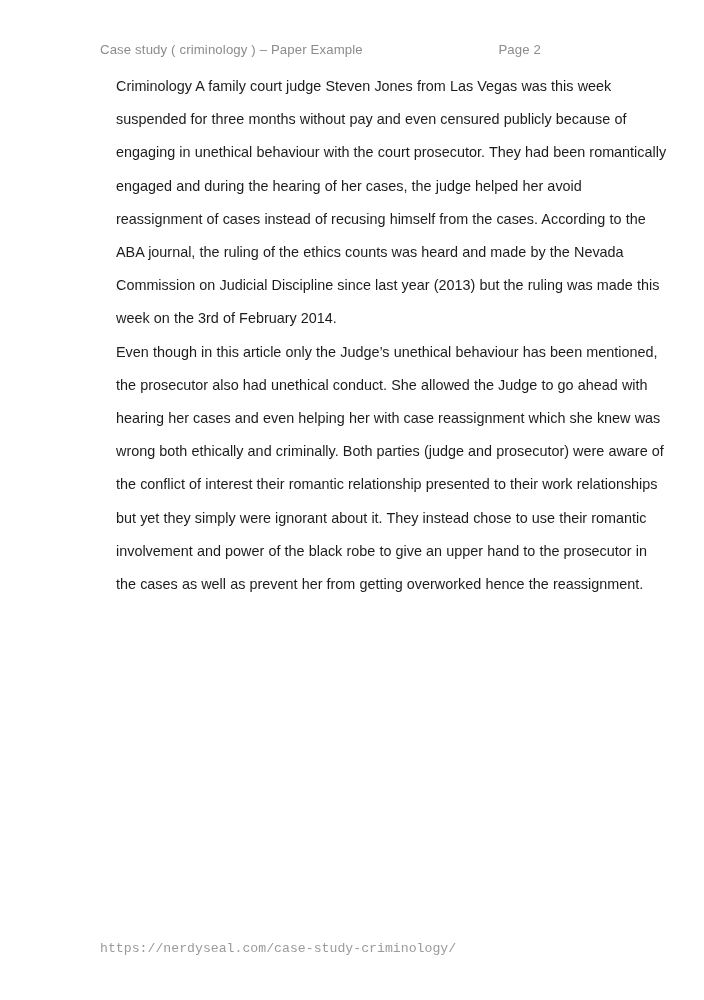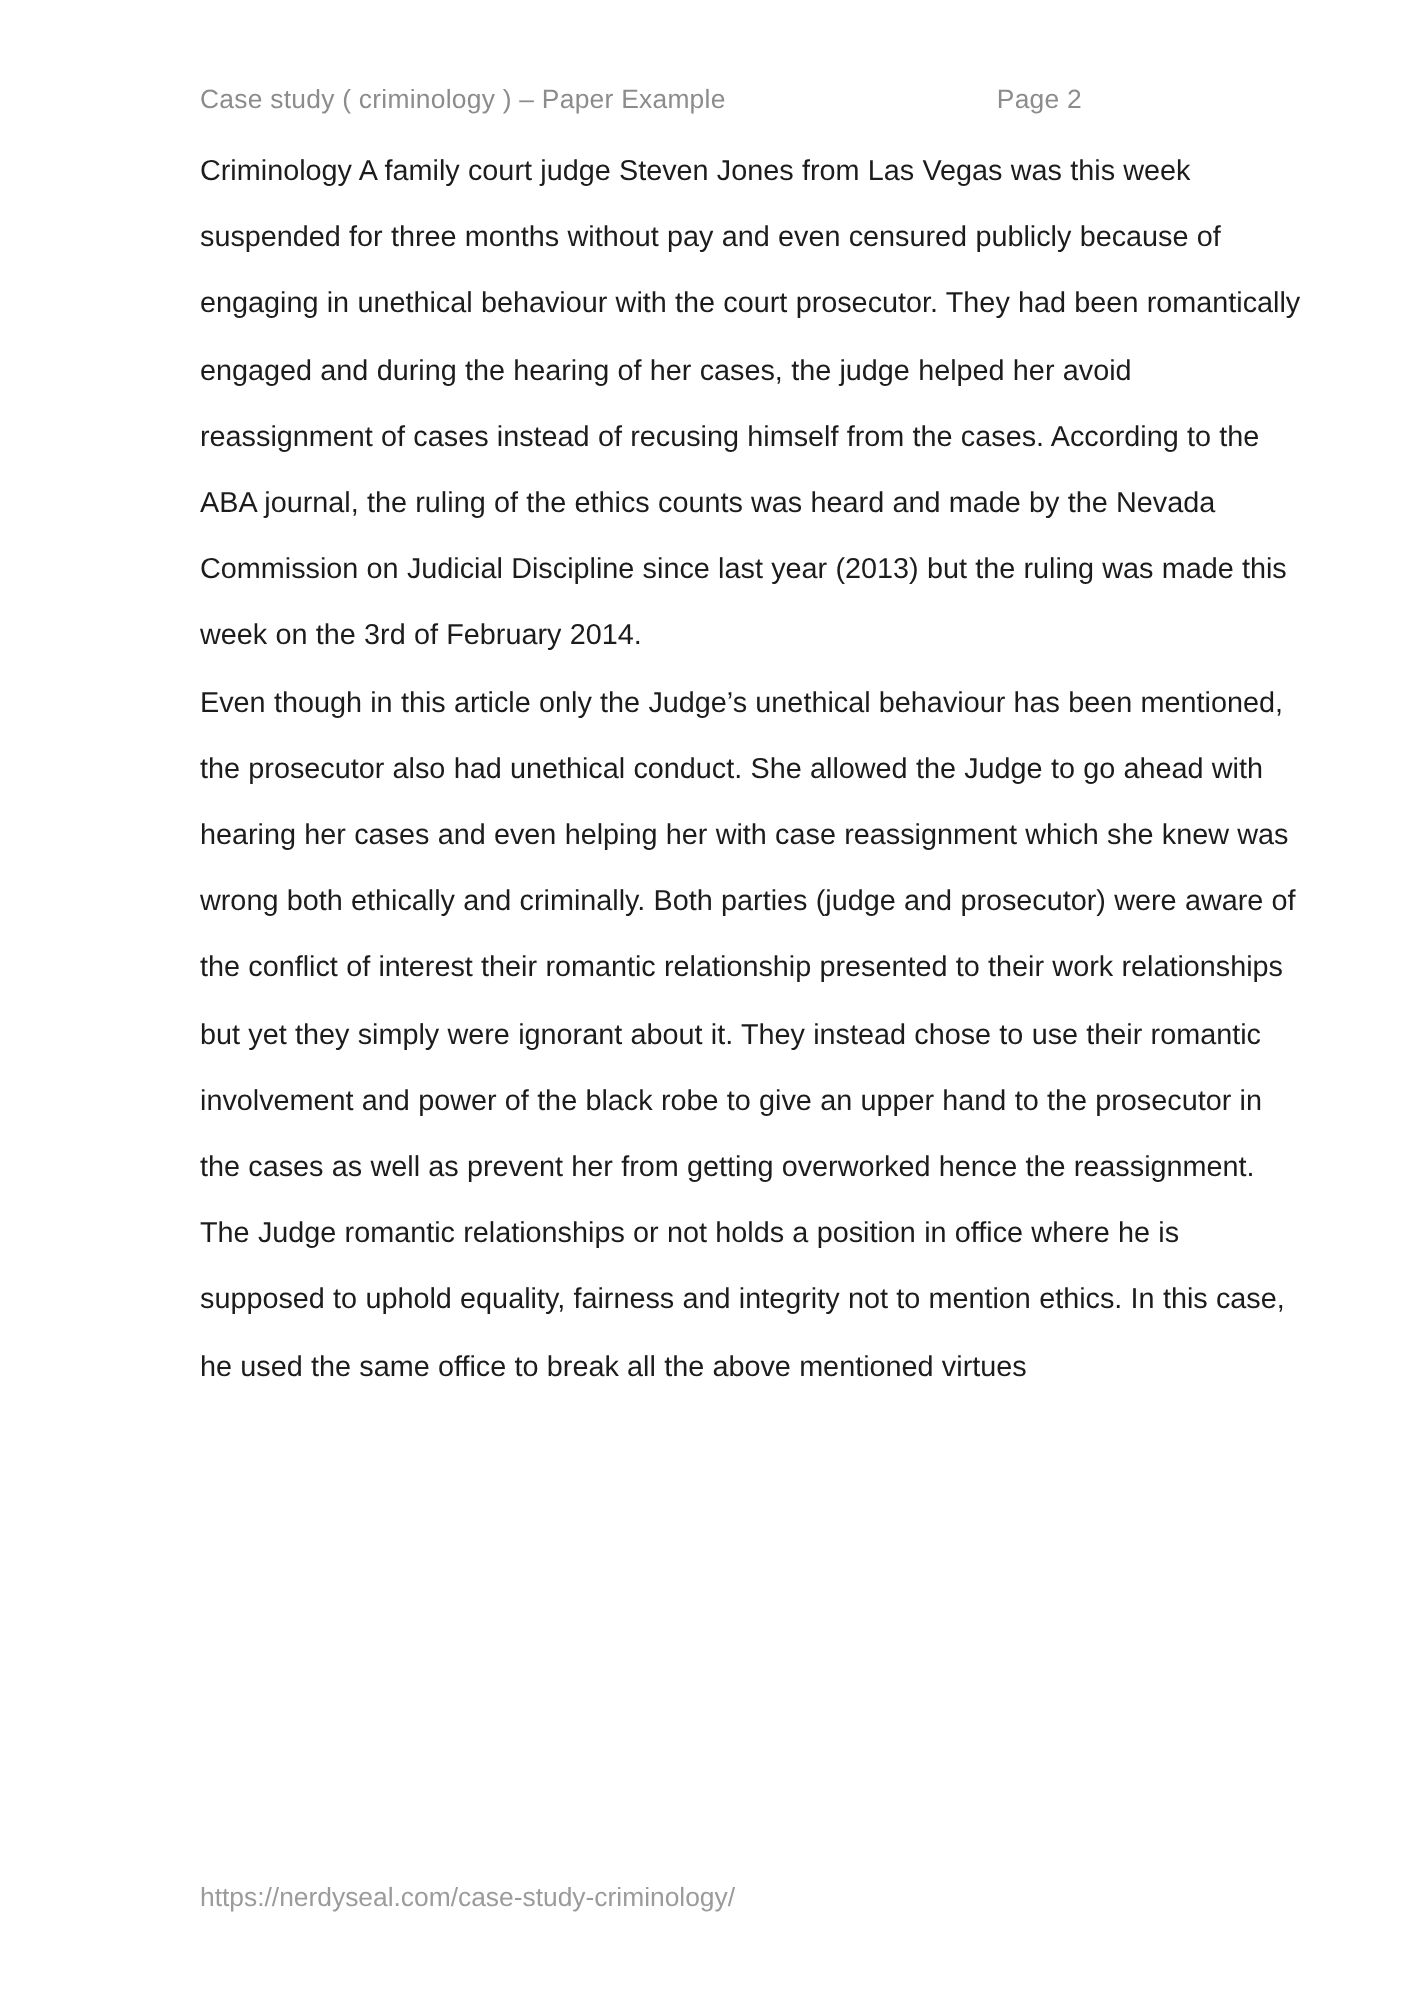--- a/index.html
+++ b/index.html
@@ -43,21 +43,21 @@
     overflow: hidden;
   }
   .page-header .page-number {
     flex: 0 0 auto;
     text-align: left;
   }
 
   
   .body-column {
     position: absolute;
-    left: 100px;
+    left: 116px;
     top: 70px;
     width: 554px;
   }
   .body-column p {
     margin: 0;
     font-size: 14.4px;
     line-height: 33.2px;
     color: #1c1c1c;
     text-align: left;
     word-spacing: 0.01em;
@@ -66,35 +66,35 @@
   
   .page-footer {
     position: absolute;
     left: 100px;
     top: 938px;
     width: 554px;
     font-size: 13.2px;
     line-height: 22px;
     color: #9b9b9b;
     white-space: nowrap;
+    font-family: Liberation Mono, monospace;
   }
 </style>
 </head>
 <body>
 
 <div class="page">
 
   <div class="page-header">
     <span class="doc-title">Case study ( criminology ) – Paper Example</span>
     <span class="page-number">Page 2</span>
   </div>
 
   <div class="body-column">
     <p>Criminology A family court judge Steven Jones from Las Vegas was this week suspended for three months without pay and even censured publicly because of engaging in unethical behaviour with the court prosecutor. They had been romantically engaged and during the hearing of her cases, the judge helped her avoid reassignment of cases instead of recusing himself from the cases. According to the ABA journal, the ruling of the ethics counts was heard and made by the Nevada Commission on Judicial Discipline since last year (2013) but the ruling was made this week on the 3rd of February 2014.</p>
     <p>Even though in this article only the Judge’s unethical behaviour has been mentioned, the prosecutor also had unethical conduct. She allowed the Judge to go ahead with hearing her cases and even helping her with case reassignment which she knew was wrong both ethically and criminally. Both parties (judge and prosecutor) were aware of the conflict of interest their romantic relationship presented to their work relationships but yet they simply were ignorant about it. They instead chose to use their romantic involvement and power of the black robe to give an upper hand to the prosecutor in the cases as well as prevent her from getting overworked hence the reassignment.</p>
-    <p>The Judge romantic relationships or not holds a position in office where he is supposed to uphold equality, fairness and integrity not to mention ethics. In this case, he used the same office to break all the above mentioned virtues</p>
   </div>
 
   <div class="page-footer">
     <span>https://nerdyseal.com/case-study-criminology/</span>
   </div>
 
 </div>
 
 </body></html>

